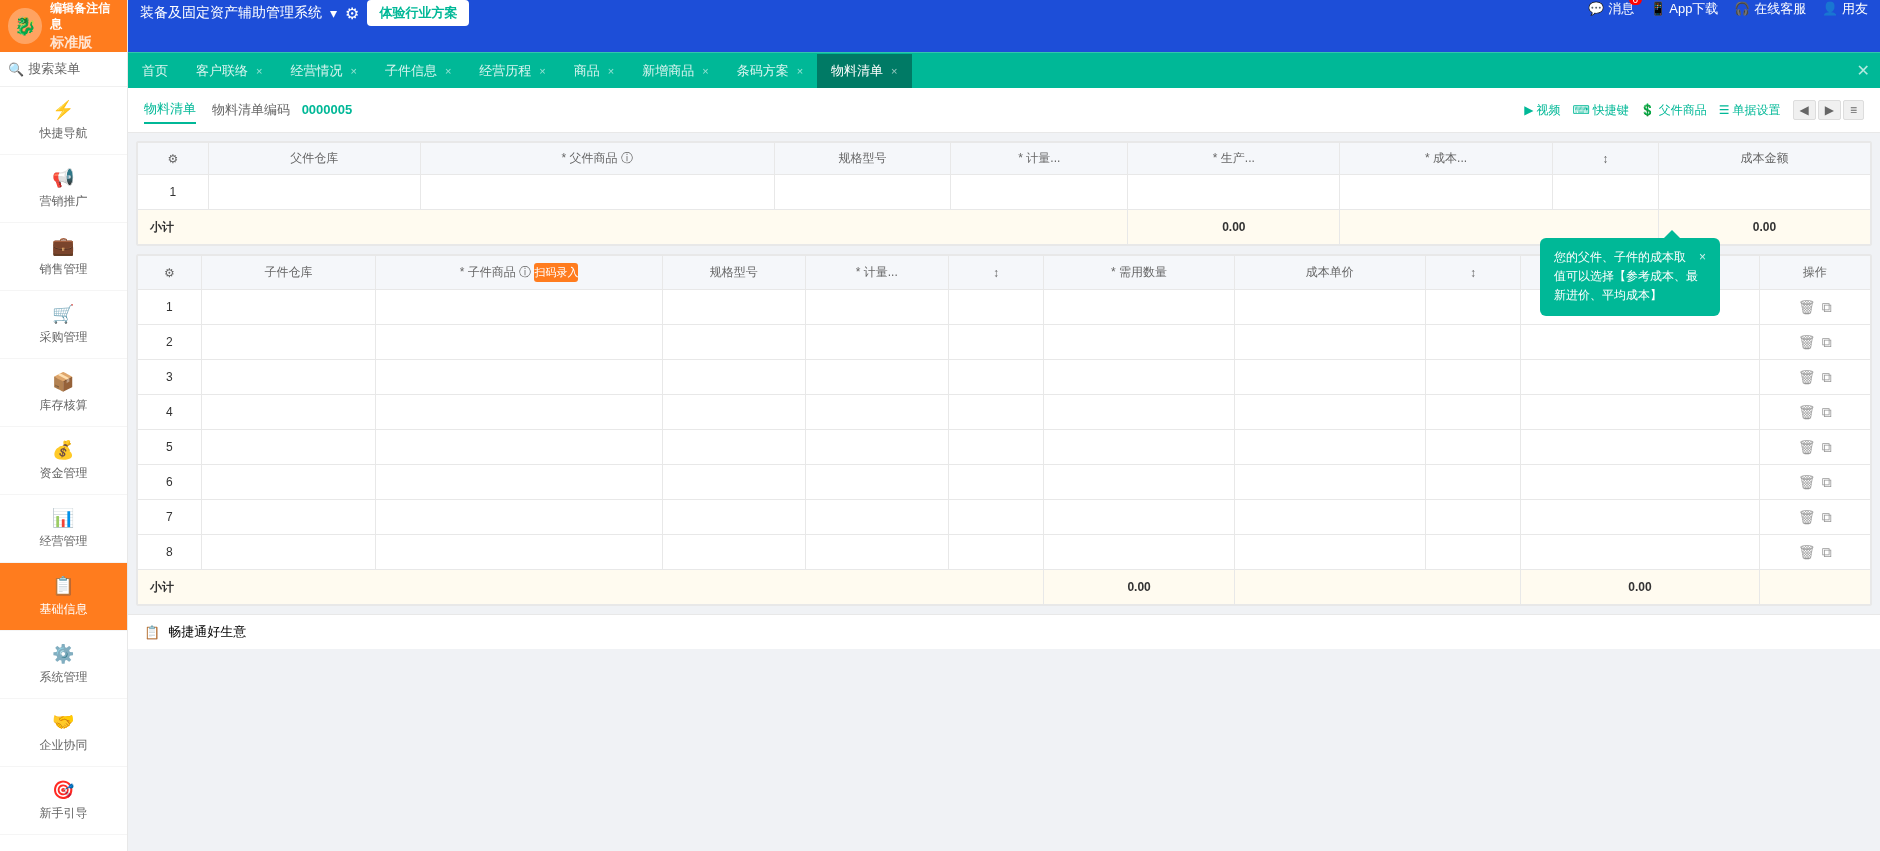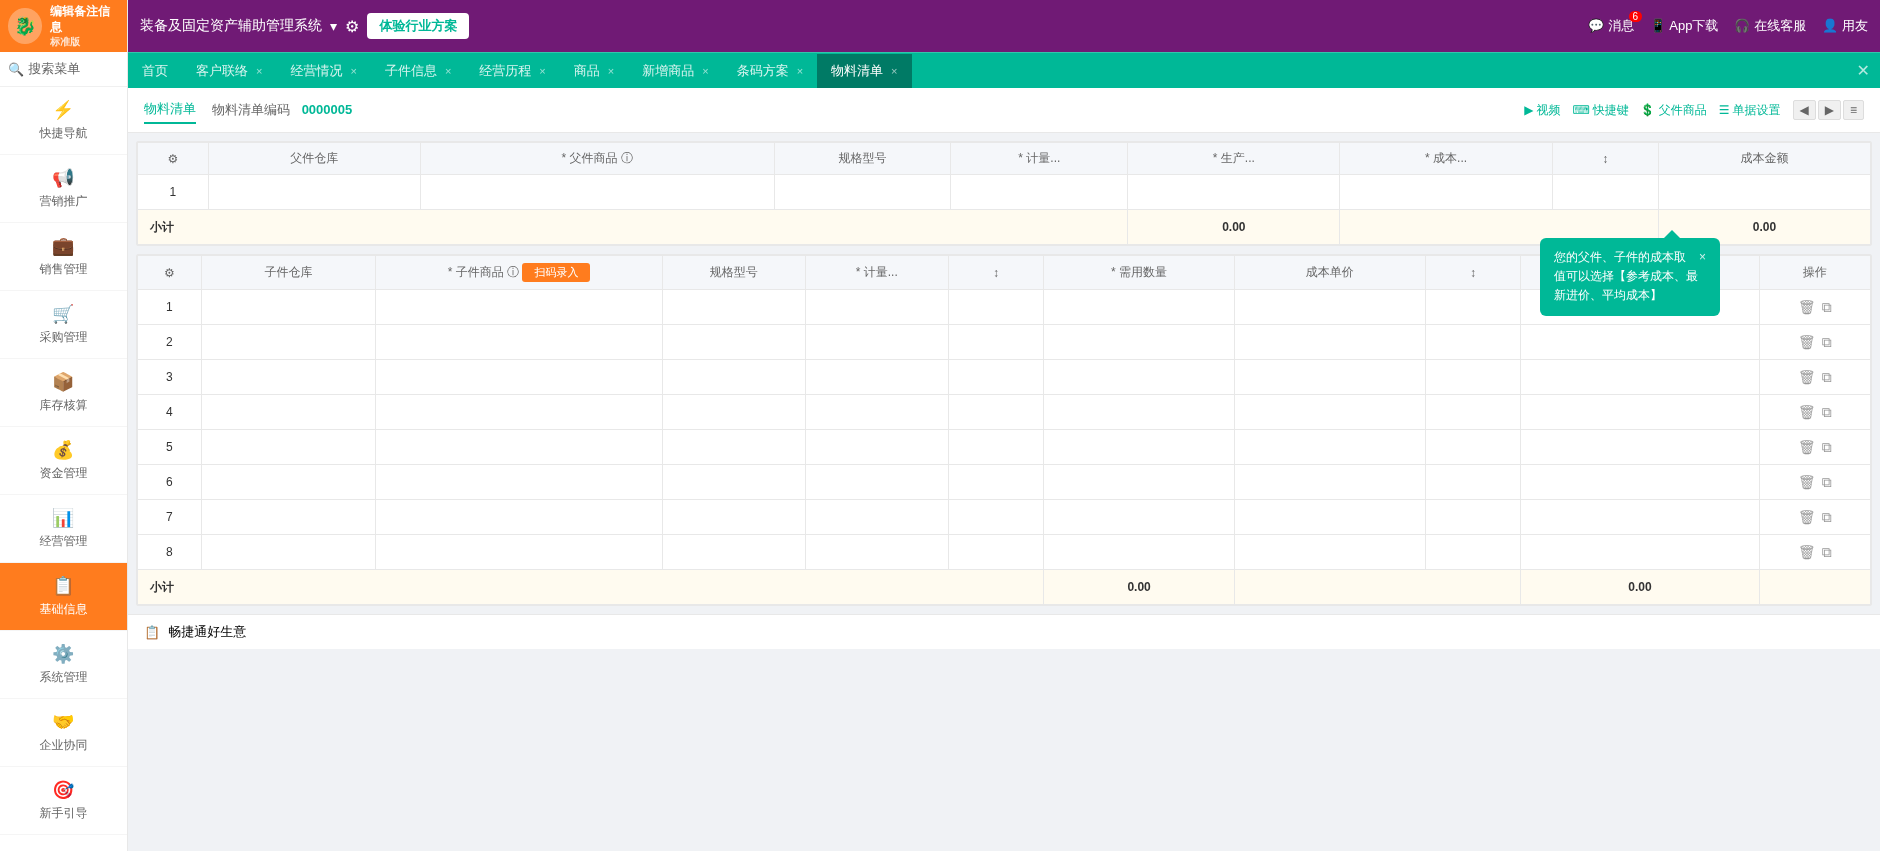--- a/index.html
+++ b/index.html
@@ -13,21 +13,21 @@
     .sidebar-search { display: flex; align-items: center; gap: 4px; padding: 8px; border-bottom: 1px solid #f0f0f0; cursor: pointer; color: #666; }
     .sidebar-item { display: flex; flex-direction: column; align-items: center; justify-content: center; padding: 12px 4px; cursor: pointer; color: #666; font-size: 12px; gap: 4px; border-bottom: 1px solid #f5f5f5; }
     .sidebar-item.active { background: #ff7c1e; color: white; }
     .sidebar-item .icon { font-size: 18px; }
     .sidebar-nav { flex: 1; overflow-y: auto; }
 
     
     .main { flex: 1; display: flex; flex-direction: column; overflow: hidden; }
 
     
-    .topbar { background: #701a75; height: 52px; display: flex; align-items: center; justify-content: space-between; padding: 0 12px; flex-shrink: 0; }
+    .topbar { background: #1d4ed8; height: 52px; display: flex; align-items: flex-start; justify-content: space-between; padding: 0 12px; flex-shrink: 0; }
     .topbar-left { display: flex; align-items: center; gap: 8px; color: white; font-size: 14px; }
     .topbar-btn { background: white; color: #00b897; border: none; border-radius: 4px; padding: 4px 12px; cursor: pointer; font-size: 13px; font-weight: bold; }
     .topbar-right { display: flex; align-items: center; gap: 16px; color: white; font-size: 13px; }
     .topbar-right .notif { position: relative; cursor: pointer; }
     .notif-badge { position: absolute; top: -6px; right: -8px; background: red; color: white; border-radius: 8px; font-size: 10px; padding: 0 4px; }
     .topbar-right span { cursor: pointer; }
 
     
     .nav-tabs { background: #00b897; display: flex; align-items: center; border-top: 1px solid rgba(255,255,255,0.2); flex-shrink: 0; }
     .nav-tab { padding: 8px 14px; color: rgba(255,255,255,0.85); cursor: pointer; font-size: 13px; display: flex; align-items: center; gap: 4px; white-space: nowrap; }
@@ -51,21 +51,21 @@
 
     
     .data-table { width: 100%; border-collapse: collapse; font-size: 12px; }
     .data-table th { background: #f5f7fa; color: #666; font-weight: normal; padding: 7px 8px; border: 1px solid #e8e8e8; text-align: center; white-space: nowrap; }
     .data-table td { padding: 6px 8px; border: 1px solid #e8e8e8; text-align: center; color: #333; height: 35px; }
     .data-table .subtotal td { background: #fffbf0; font-weight: bold; color: #333; }
     .data-table .subtotal td:first-child { text-align: left; }
     .row-num { color: #999; text-align: center; }
     .action-cell { display: flex; gap: 6px; align-items: center; justify-content: center; }
     .action-btn { color: #999; cursor: pointer; font-size: 14px; }
-    .scan-btn { background: #ff7c1e; color: white; border: none; border-radius: 3px; padding: 2px 12px; font-size: 11px; cursor: pointer; }
+    .scan-btn { background: #ff7c1e; color: white; border: none; border-radius: 3px; padding: 2px 0; font-size: 11px; cursor: pointer; }
 
     
     .tooltip-popup { position: absolute; right: 160px; top: 150px; background: #00b897; color: white; padding: 10px 14px; border-radius: 6px; font-size: 12px; line-height: 1.6; max-width: 180px; z-index: 100; }
     .tooltip-popup::before { content: ""; position: absolute; top: -1px; right: 30px; width: 0; height: 0; }
     .tooltip-close { float: right; cursor: pointer; color: rgba(255,255,255,0.8); margin-left: 8px; }
     .tooltip-arrow { position: absolute; top: -8px; right: 40px; border-left: 8px solid transparent; border-right: 8px solid transparent; border-bottom: 8px solid #00b897; }
 
     
     .nav-arrows { display: flex; gap: 2px; }
     .nav-arrow { background: #f0f0f0; border: 1px solid #ddd; color: #666; padding: 2px 6px; cursor: pointer; font-size: 12px; border-radius: 2px; }
@@ -76,21 +76,21 @@
     .relative { position: relative; }
   </style>
 </head>
 <body>
 
 <div class="sidebar">
   <div class="sidebar-logo">
     <div class="logo-icon">🐉</div>
     <div class="logo-text">
       <div>编辑备注信息</div>
-      <div style="font-size:10px;opacity:0.8">标准版</div>
+      <div style="font-size:14px;opacity:0.8">标准版</div>
     </div>
   </div>
   <div class="sidebar-nav">
     <div class="sidebar-search">
       <span>🔍</span>
       <span>搜索菜单</span>
     </div>
     <div class="sidebar-item">
       <span class="icon">⚡</span>
       <span>快捷导航</span>

